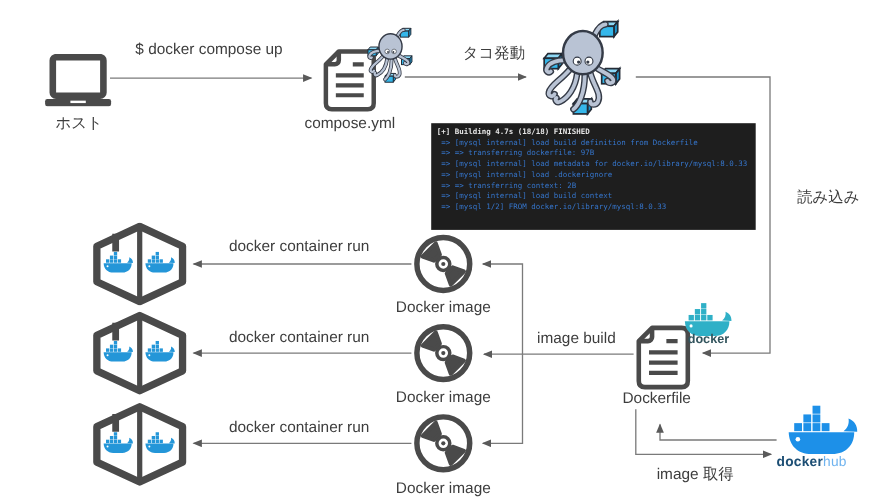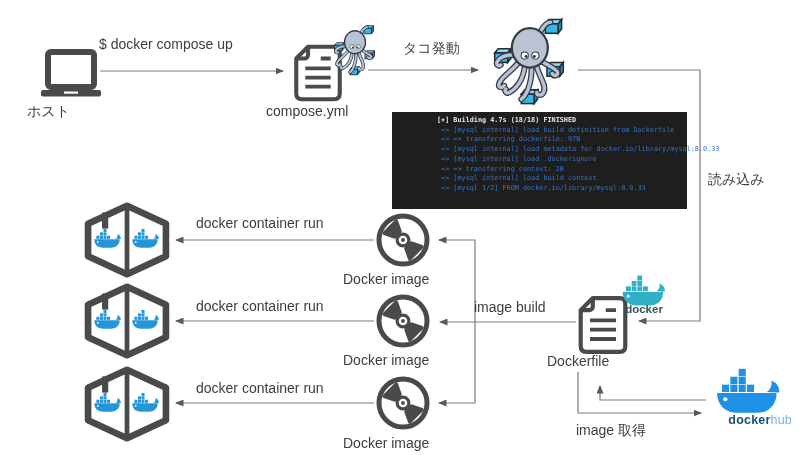--- a/index.html
+++ b/index.html
@@ -7,28 +7,28 @@
     --teal_text:#33555e; --hub_text_dark:#1c4e74; --hub_text_light:#6fb3ef;
     --terminal_bg:#1e1e1e; --terminal_text:#e6e6e6; --terminal_blue:#3574c9;
     --line:#757575; --icon:#464646; --label:#3d3d3d;
     --octopus_body:#b9c3d4; --octopus_box:#35b7ea;
   }
   html,body{margin:0;padding:0;background:#fff;}
   #stage{position:relative;width:800px;height:455px;background:#fff;overflow:hidden;
          font-family:"Liberation Sans","DejaVu Sans",sans-serif;}
   .abs{position:absolute;}
   .label{position:absolute;color:var(--label);font-size:14px;line-height:1.25;
-         white-space:nowrap;}
+         text-align:center;white-space:nowrap;}
   #terminal{position:absolute;left:392px;top:112px;width:295px;height:97px;
     background:var(--terminal_bg);box-sizing:border-box;padding:4px 5px;
     font-family:"DejaVu Sans Mono","Liberation Mono",monospace;font-size:6.8px;
     line-height:9.7px;}
-  #terminal .tline{color:var(--terminal_blue);white-space:pre;margin-left:40px;}
+  #terminal .tline{color:var(--terminal_blue);white-space:pre;}
   #terminal .tline.head{color:var(--terminal_text);font-weight:bold;}
-  .hubword{position:absolute;left:706px;top:413px;width:86px;text-align:right;
+  .hubword{position:absolute;left:706px;top:413px;width:86px;text-align:left;
     font-size:12.5px;font-weight:bold;letter-spacing:.2px;}
   .hubword .d{color:var(--hub_text_dark);} .hubword .h{color:var(--hub_text_light);font-weight:normal;}
   .tealword{position:absolute;left:616px;top:303px;width:56px;text-align:center;
     font-size:11.5px;color:var(--teal_text);font-weight:bold;}
   svg{display:block;}
   .whale-blue{color:var(--docker_blue);} .whale-hub{color:var(--dockerhub_blue);}
   .whale-teal{color:var(--docker_teal);}
 </style>
 </head>
 <body>

